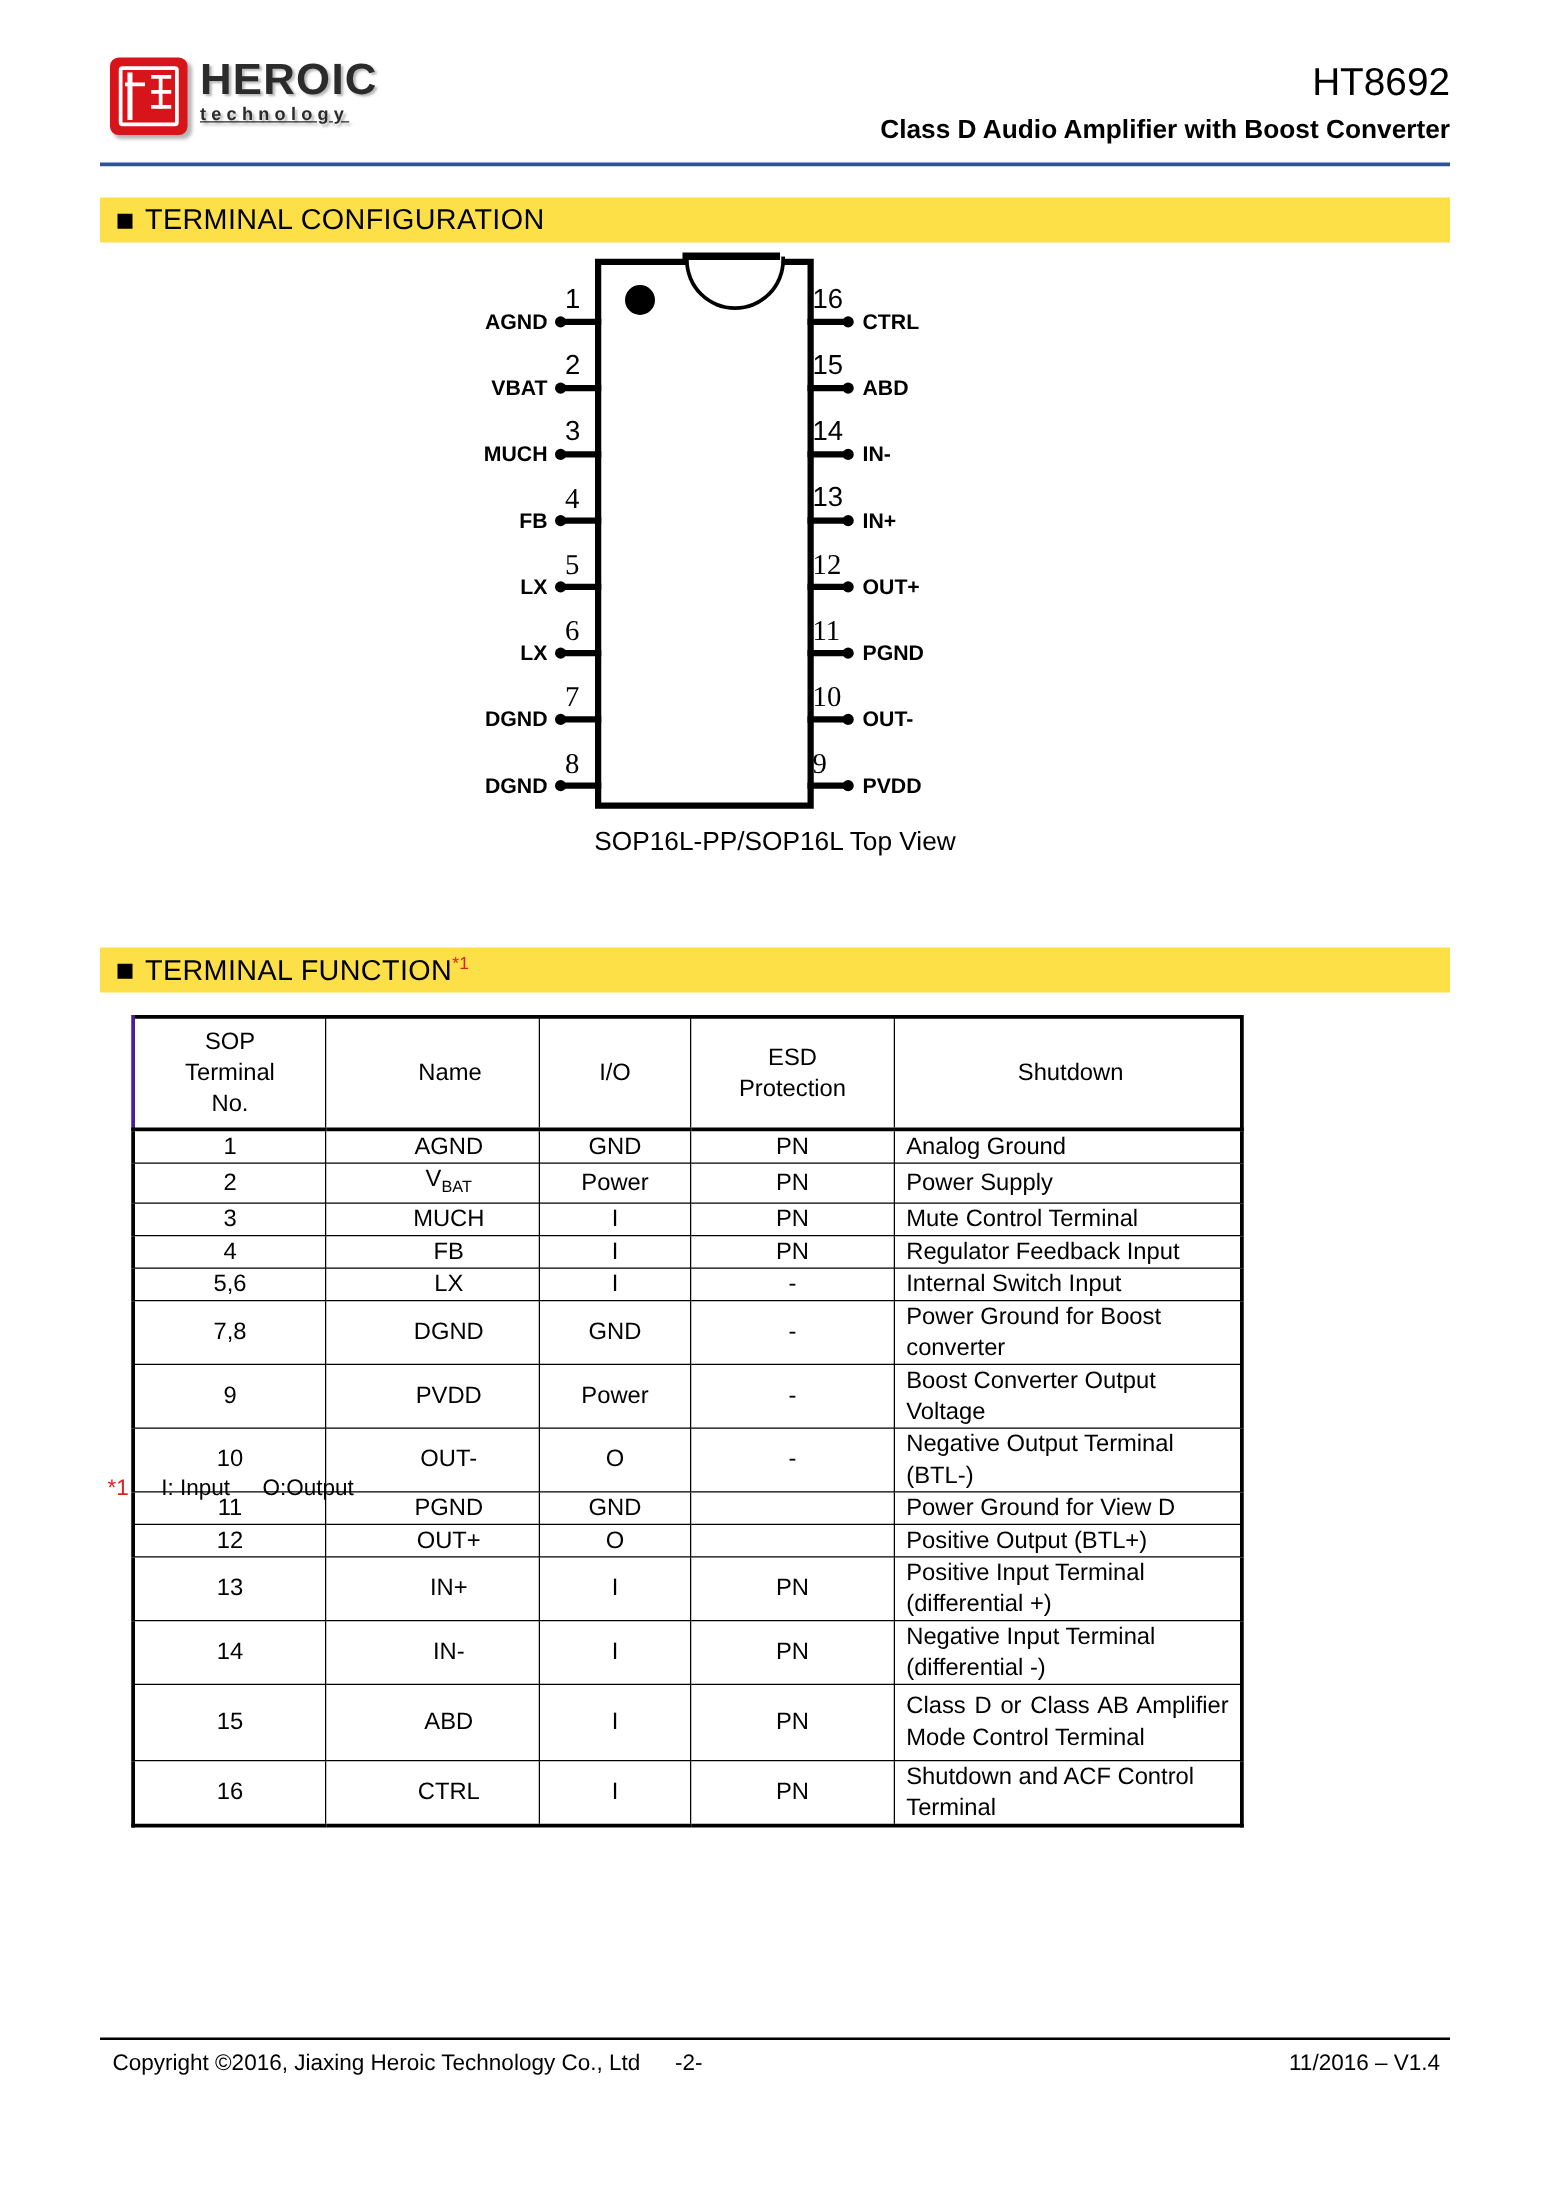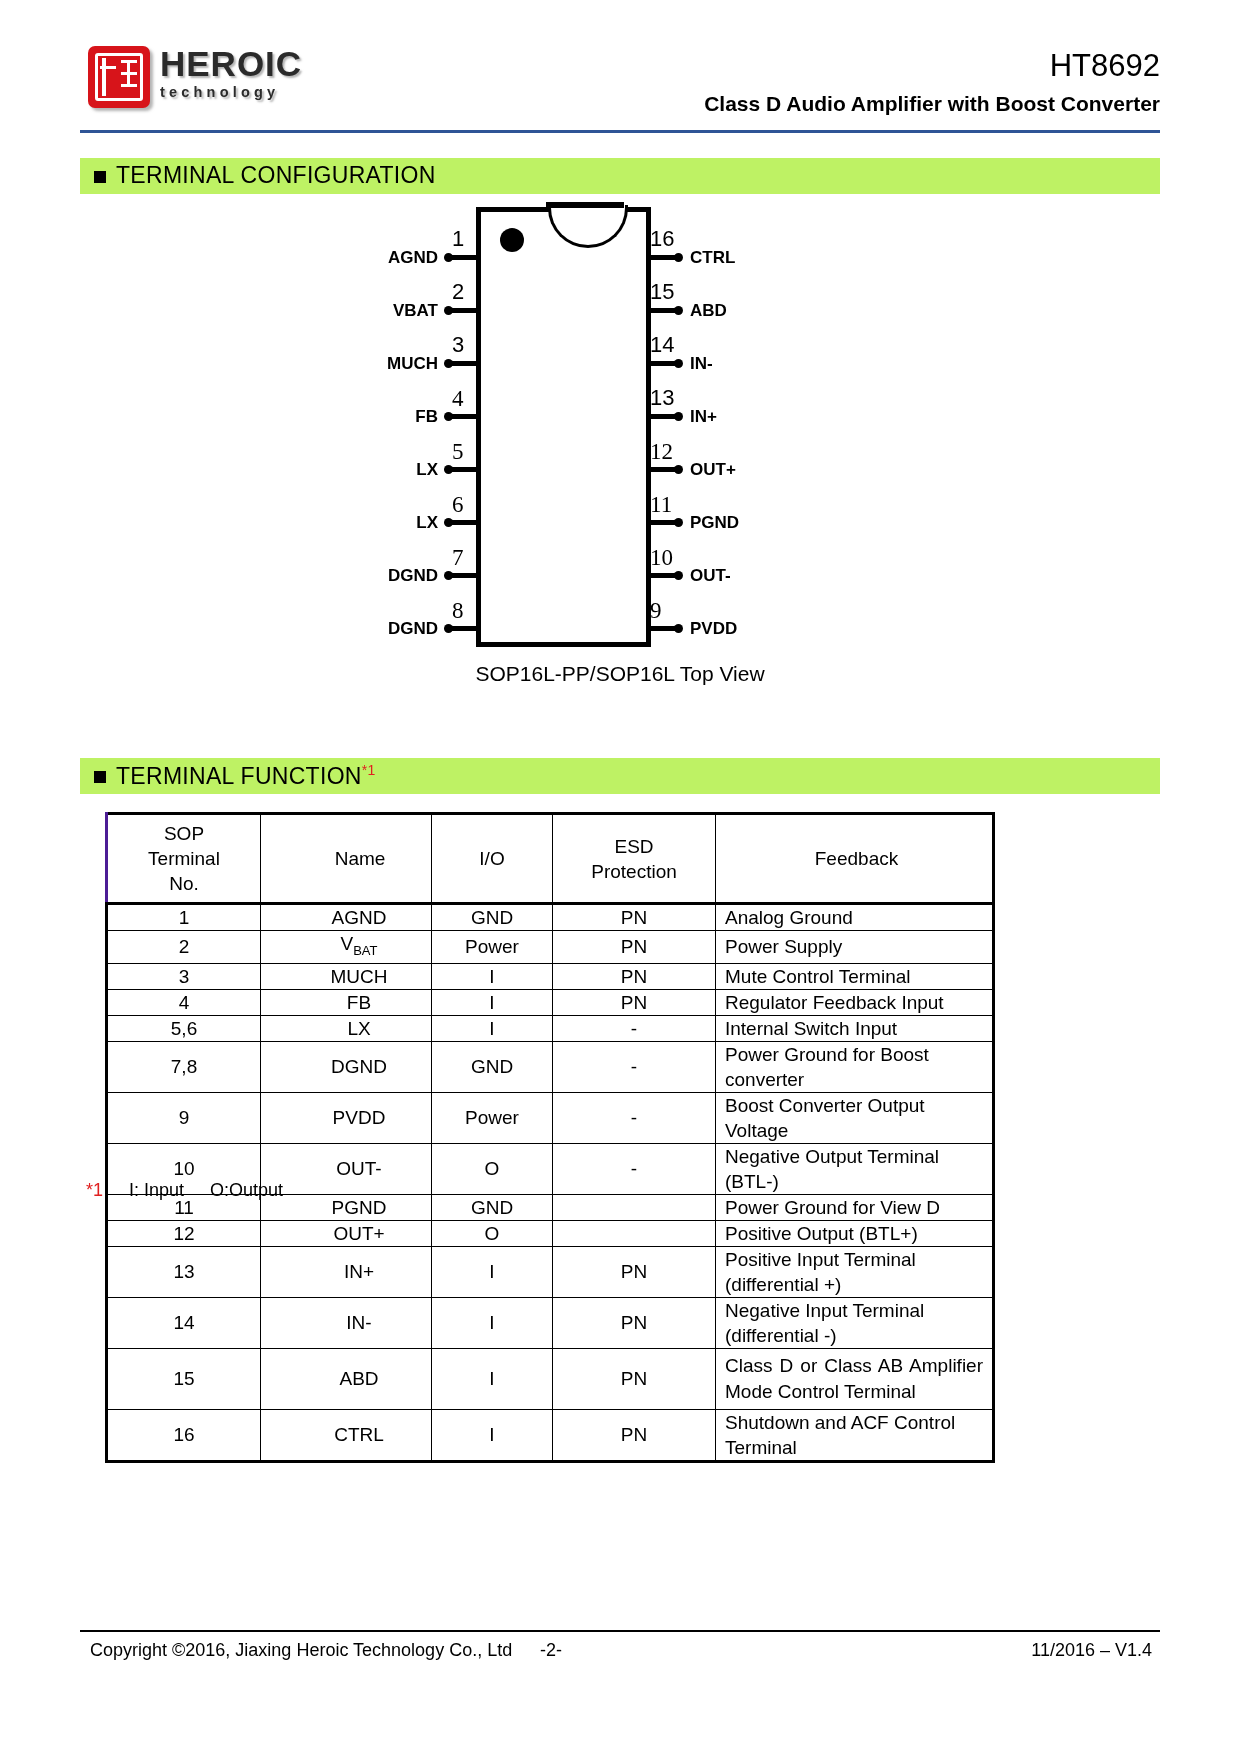--- a/index.html
+++ b/index.html
@@ -21,27 +21,27 @@
   .seal .sl1{position:absolute;left:14px;top:12px;width:4px;height:38px;background:#fff;}
   .seal .sl2{position:absolute;left:12px;top:20px;width:16px;height:3px;background:#fff;}
   .seal .sl3{position:absolute;left:33px;top:14px;width:16px;height:3px;background:#fff;}
   .seal .sl4{position:absolute;left:33px;top:26px;width:16px;height:3px;background:#fff;}
   .seal .sl5{position:absolute;left:33px;top:38px;width:16px;height:3px;background:#fff;}
   .seal .sl6{position:absolute;left:39px;top:14px;width:3px;height:27px;background:#fff;}
   .brand{position:absolute;left:72px;top:0px;}
   .brand-main{font-size:35px;font-weight:bold;letter-spacing:1px;color:#2b2b2b;
         text-shadow:2px 2px 2px rgba(150,150,150,.7);line-height:40px;}
   .brand-sub{font-size:14.5px;font-weight:bold;letter-spacing:4.2px;color:#2b2b2b;
-        text-shadow:2px 2px 2px rgba(150,150,150,.7);line-height:18px;margin-top:-1px;}
+        text-shadow:2px 2px 2px rgba(150,150,150,.7);line-height:18px;margin-top:-1px;text-decoration:underline;}
   .part{position:absolute;right:0;top:8px;font-size:31px;font-weight:normal;text-align:right;}
   .subtitle{position:absolute;right:0;top:52px;font-size:21px;font-weight:bold;text-align:right;}
   .hdr-rule{position:absolute;left:80px;top:130px;width:1080px;height:3px;background:#2f5496;}
 
   
-  .secbar{position:absolute;left:80px;width:1080px;height:36px;background:#bef264;}
+  .secbar{position:absolute;left:80px;width:1080px;height:36px;background:#fde047;}
   .secbar .sq{position:absolute;left:14px;top:13px;width:12px;height:12px;background:#000;}
   .secbar .txt{position:absolute;left:36px;top:4px;font-size:23px;letter-spacing:.3px;}
   .secbar .sup{color:#e02020;font-size:14px;vertical-align:super;}
 
   
   .pkg-wrap{position:absolute;left:80px;top:200px;width:1080px;height:520px;}
   .body{position:absolute;left:396px;top:7px;width:175px;height:440px;
         border:5px solid #000;background:#fff;box-sizing:border-box;}
   .dot{position:absolute;left:420px;top:28px;width:24px;height:24px;background:#000;border-radius:50%;}
   .notch{position:absolute;left:468px;top:5px;width:74px;height:40px;
@@ -210,21 +210,21 @@
             <div>SOP</div>
             <div>Terminal</div>
             <div>No.</div>
           </td>
           <td class="c-name">Name</td>
           <td class="c-io">I/O</td>
           <td class="c-esd">
             <div>ESD</div>
             <div>Protection</div>
           </td>
-          <td class="c-fn" style="text-align:center;">Feedback</td>
+          <td class="c-fn" style="text-align:center;">Shutdown</td>
         </tr>
       </thead>
       <tbody id="tbody">
           <tr>
             <td class="c-no">1</td>
             <td class="c-name">AGND</td>
             <td class="c-io">GND</td>
             <td class="c-esd">PN</td>
             <td class="c-fn">Analog Ground</td>
           </tr>

